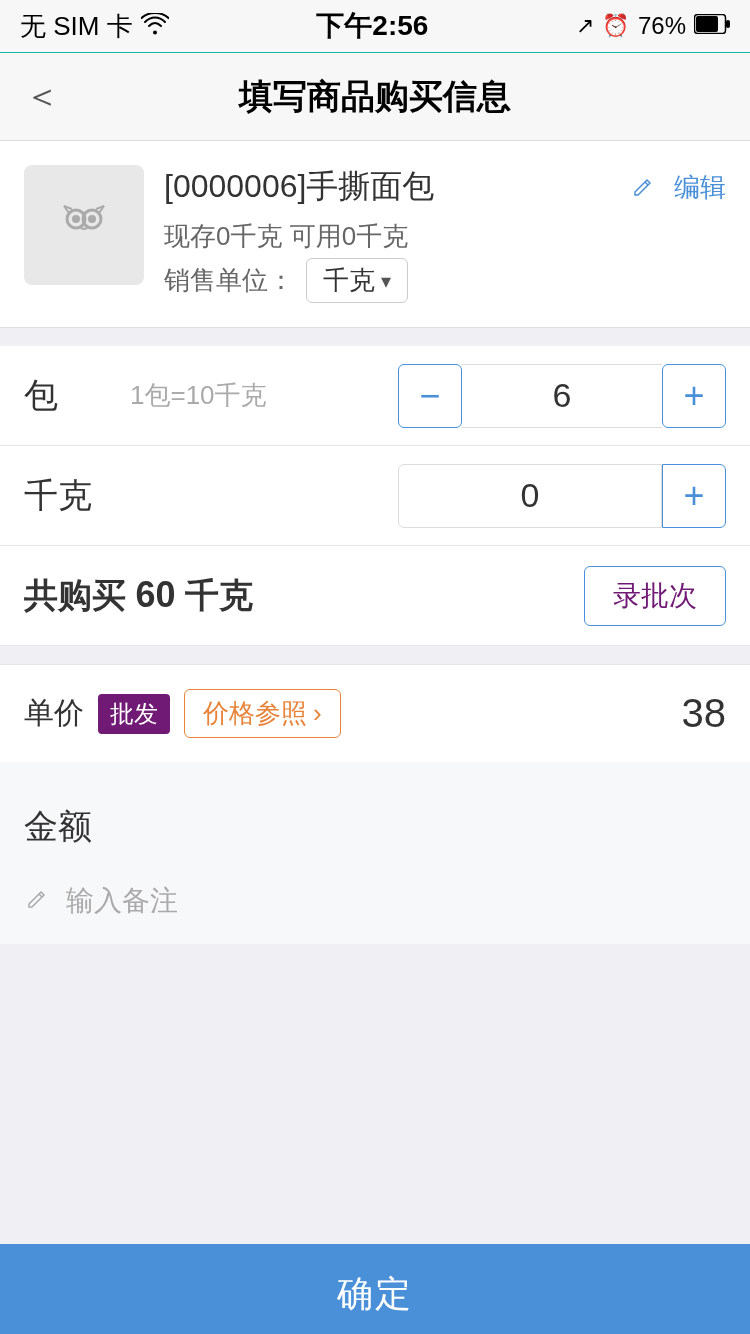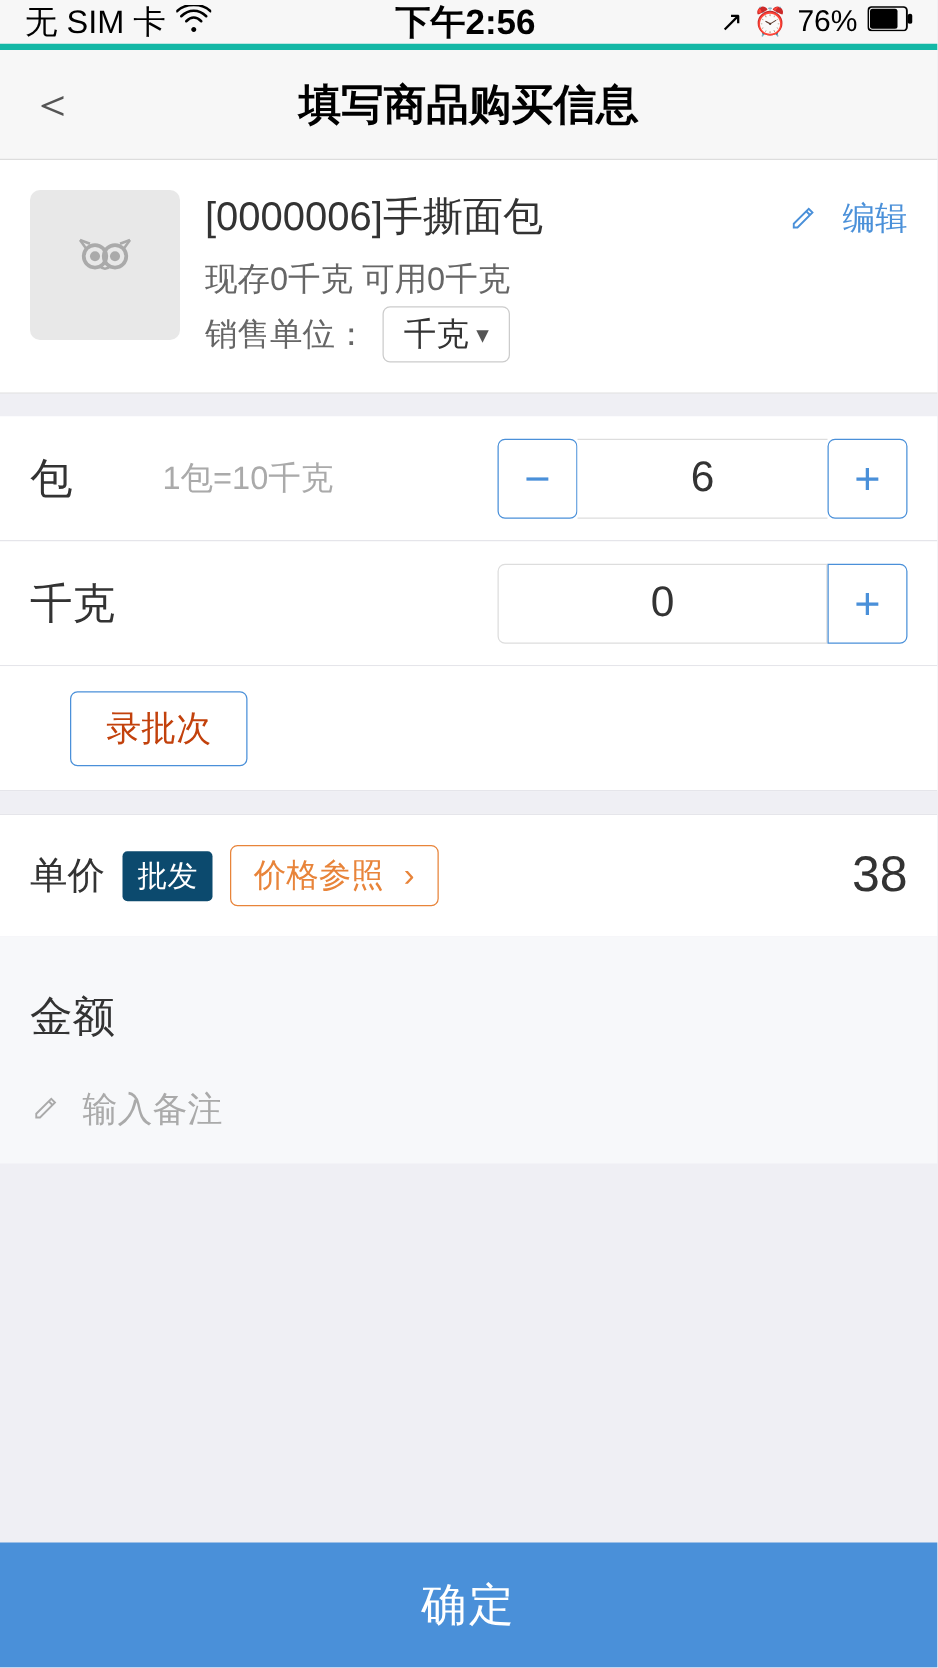--- a/index.html
+++ b/index.html
@@ -8,27 +8,27 @@
       width: 750px;
       min-height: 1334px;
       font-family: -apple-system, "PingFang SC", "Helvetica Neue", sans-serif;
       background: #efeff4;
       display: flex;
       flex-direction: column;
     }
 
     
     .status-bar {
-      height: 40px;
+      height: 53px;
       background: #f7f7f7;
       display: flex;
       align-items: center;
       justify-content: space-between;
       padding: 0 20px;
-      border-bottom: 5px solid #14b8a6;
+      border-bottom: 1px solid #14b8a6;
       text-align: right;
     }
     .status-left {
       display: flex;
       align-items: center;
       gap: 8px;
       font-size: 26px;
       font-weight: 500;
       color: #000;
     }
@@ -235,57 +235,57 @@
       flex: 1;
     }
     .total-text span {
       font-weight: 600;
     }
     .batch-btn {
       border: 1px solid #4a90d9;
       border-radius: 6px;
       padding: 10px 28px;
       font-size: 28px;
-      color: #c2410c;
+      color: #701a75;
       background: #fff;
       cursor: pointer;
       margin-left: 32px;
     }
 
     
     .price-section {
       background: #fff;
       padding: 24px 24px;
       border-top: 1px solid #e5e5ea;
       display: flex;
       align-items: center;
     }
     .price-label {
       font-size: 30px;
       color: #333;
       margin-right: 14px;
     }
     .price-tag {
-      background: #0c4a6e;
+      background: #701a75;
       color: #fff;
       font-size: 24px;
       border-radius: 4px;
       padding: 4px 12px;
       margin-right: 14px;
     }
     .price-ref-btn {
       border: 1.5px solid #e8843a;
       border-radius: 6px;
       padding: 6px 18px;
       font-size: 26px;
       color: #e8843a;
       background: #fff;
       display: flex;
       align-items: center;
-      gap: 16px;
+      gap: 6px;
       cursor: pointer;
     }
     .price-value {
       font-size: 40px;
       color: #333;
       font-weight: 400;
       margin-left: auto;
     }
 
     
@@ -438,20 +438,27 @@
 
   <div class="input-row">
     <span class="input-label">千克</span>
     <div class="qty-controls" style="margin-left:auto;">
       <input class="qty-input-only" value="0" type="text" style="">
       <div class="qty-btn-right">+</div>
     </div>
   </div>
 
   <div class="total-row">
+    <span class="total-text">
+      <span>共购买</span>
+      <span> </span>
+      <span style="font-weight:600;font-size:36px;">60</span>
+      <span> </span>
+      <span>千克</span>
+    </span>
     <div class="batch-btn">录批次</div>
   </div>
 </div>
 
 <div class="section-divider"></div>
 
 <div class="price-section">
   <span class="price-label">单价</span>
   <div class="price-tag">批发</div>
   <div class="price-ref-btn">

